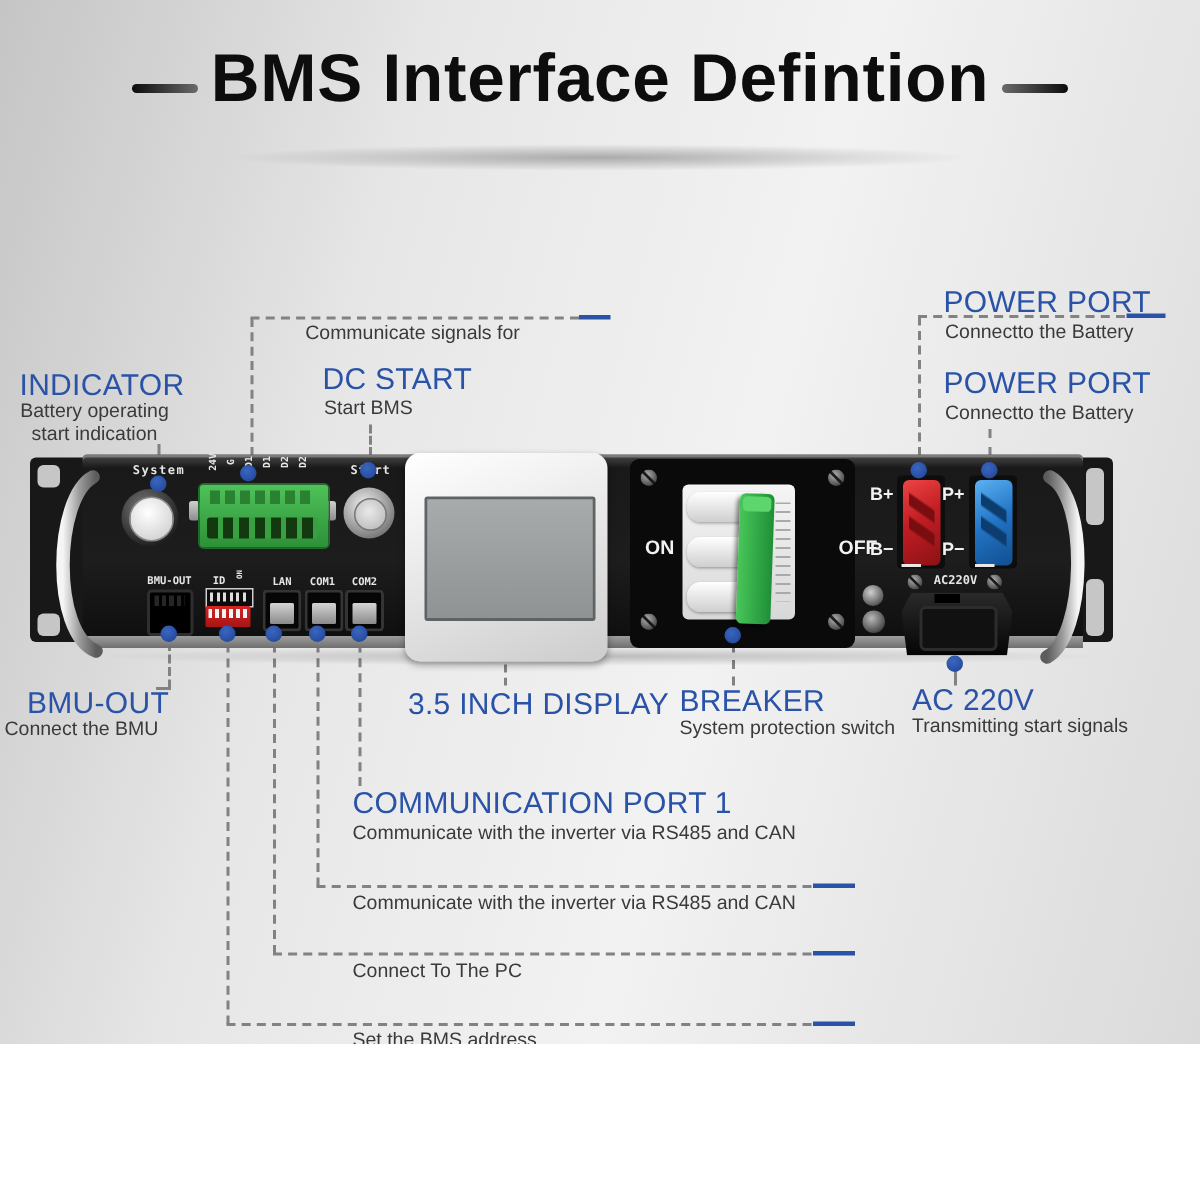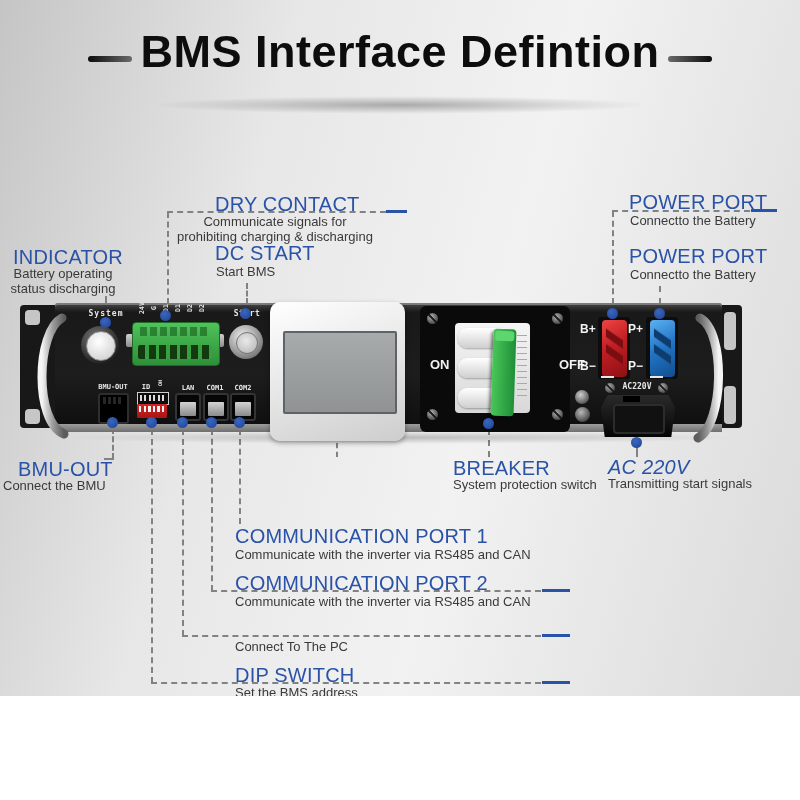--- a/index.html
+++ b/index.html
@@ -224,52 +224,49 @@
   <div class="abs dot" style="left:146px;top:417px;"></div>
   <div class="abs dot" style="left:177px;top:417px;"></div>
   <div class="abs dot" style="left:206px;top:417px;"></div>
   <div class="abs dot" style="left:234px;top:417px;"></div>
   <div class="abs dot" style="left:483px;top:418px;"></div>
   <div class="abs dot" style="left:631px;top:437px;"></div>
 
   <div class="abs c-title" style="left:13px;top:246px;">INDICATOR</div>
   <div class="abs c-desc" style="left:2px;top:267px;width:122px;text-align:center;">
     <span>Battery operating</span><br>
-    <span>status discharging</span>
-  </div>
-
-  <div class="abs c-title" style="left:215px;top:193px;">DRY CONTACT</div>
+    <span>start indication</span>
+  </div>
+
   <div class="abs c-desc" style="left:160px;top:215px;width:230px;text-align:center;">
     <span>Communicate signals for</span><br>
-    <span>prohibiting charging &amp; discharging</span>
   </div>
 
   <div class="abs c-title" style="left:215px;top:242px;">DC START</div>
   <div class="abs c-desc" style="left:216px;top:265px;">Start BMS</div>
 
   <div class="abs c-title" style="left:629px;top:191px;">POWER PORT</div>
   <div class="abs c-desc" style="left:630px;top:214px;">Connectto the Battery</div>
 
   <div class="abs c-title" style="left:629px;top:245px;">POWER PORT</div>
   <div class="abs c-desc" style="left:630px;top:268px;">Connectto the Battery</div>
 
   <div class="abs c-title" style="left:18px;top:458px;">BMU-OUT</div>
   <div class="abs c-desc" style="left:3px;top:479px;">Connect the BMU</div>
 
+  <div class="abs c-title" style="left:272px;top:459px;">3.5 INCH DISPLAY</div>
 
   <div class="abs c-title" style="left:453px;top:457px;">BREAKER</div>
   <div class="abs c-desc" style="left:453px;top:478px;">System protection switch</div>
 
-  <div class="abs c-title" style="left:608px;top:456px;font-style:italic;">AC 220V</div>
+  <div class="abs c-title" style="left:608px;top:456px;">AC 220V</div>
   <div class="abs c-desc" style="left:608px;top:477px;">Transmitting start signals</div>
 
   <div class="abs c-title" style="left:235px;top:525px;">COMMUNICATION PORT 1</div>
   <div class="abs c-desc" style="left:235px;top:548px;">Communicate with the inverter via RS485 and CAN</div>
 
-  <div class="abs c-title" style="left:235px;top:572px;">COMMUNICATION PORT 2</div>
   <div class="abs c-desc" style="left:235px;top:595px;">Communicate with the inverter via RS485 and CAN</div>
 
   <div class="abs c-desc" style="left:235px;top:640px;">Connect To The PC</div>
 
-  <div class="abs c-title" style="left:235px;top:664px;">DIP SWITCH</div>
   <div class="abs c-desc" style="left:235px;top:686px;">Set the BMS address</div>
 
 </div>
 
 </body></html>

